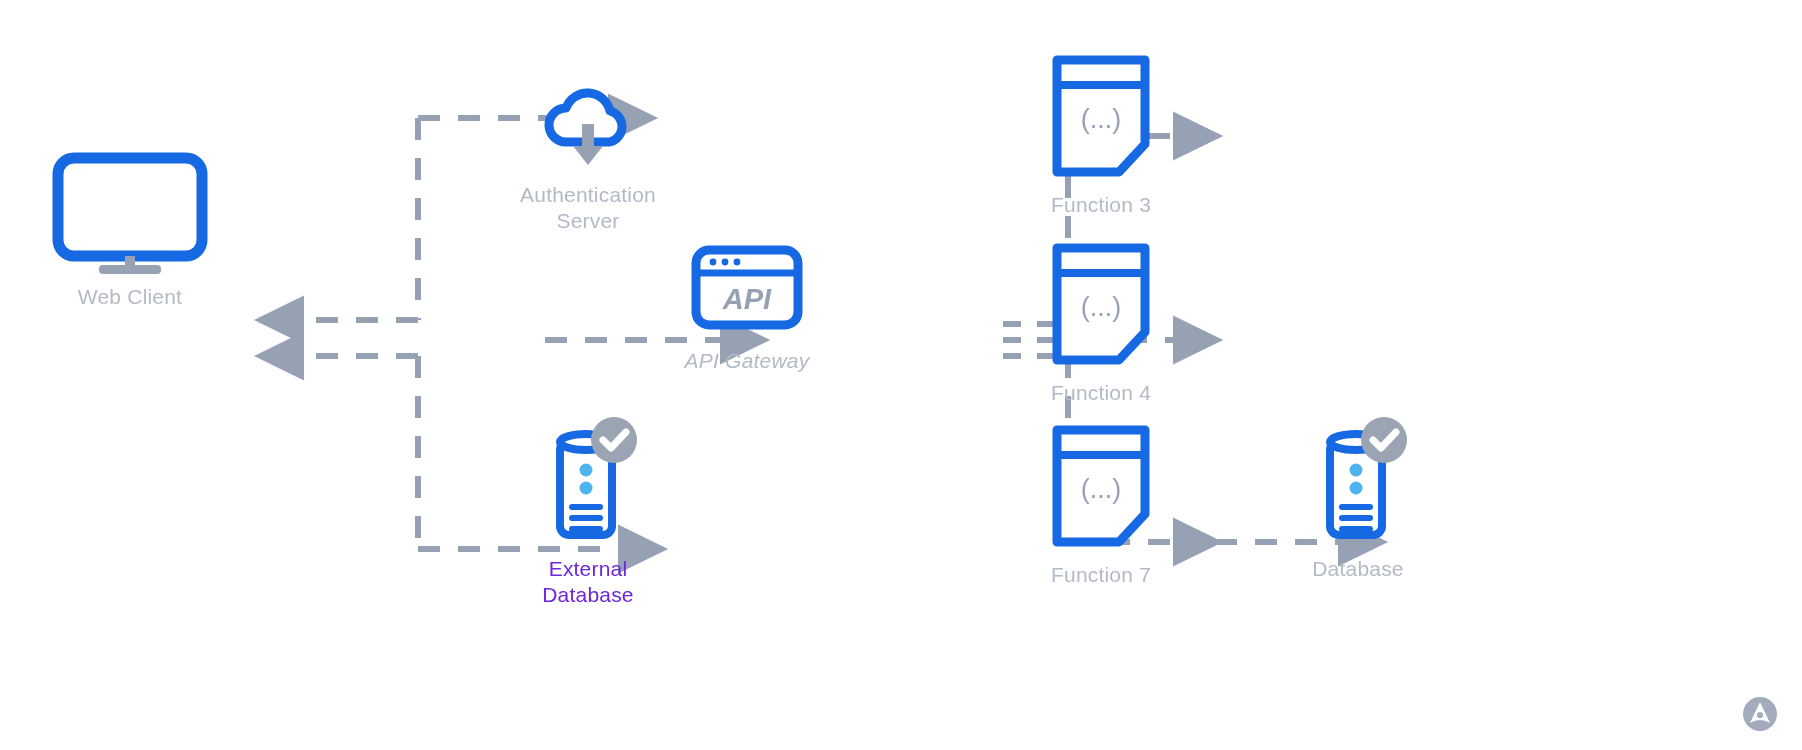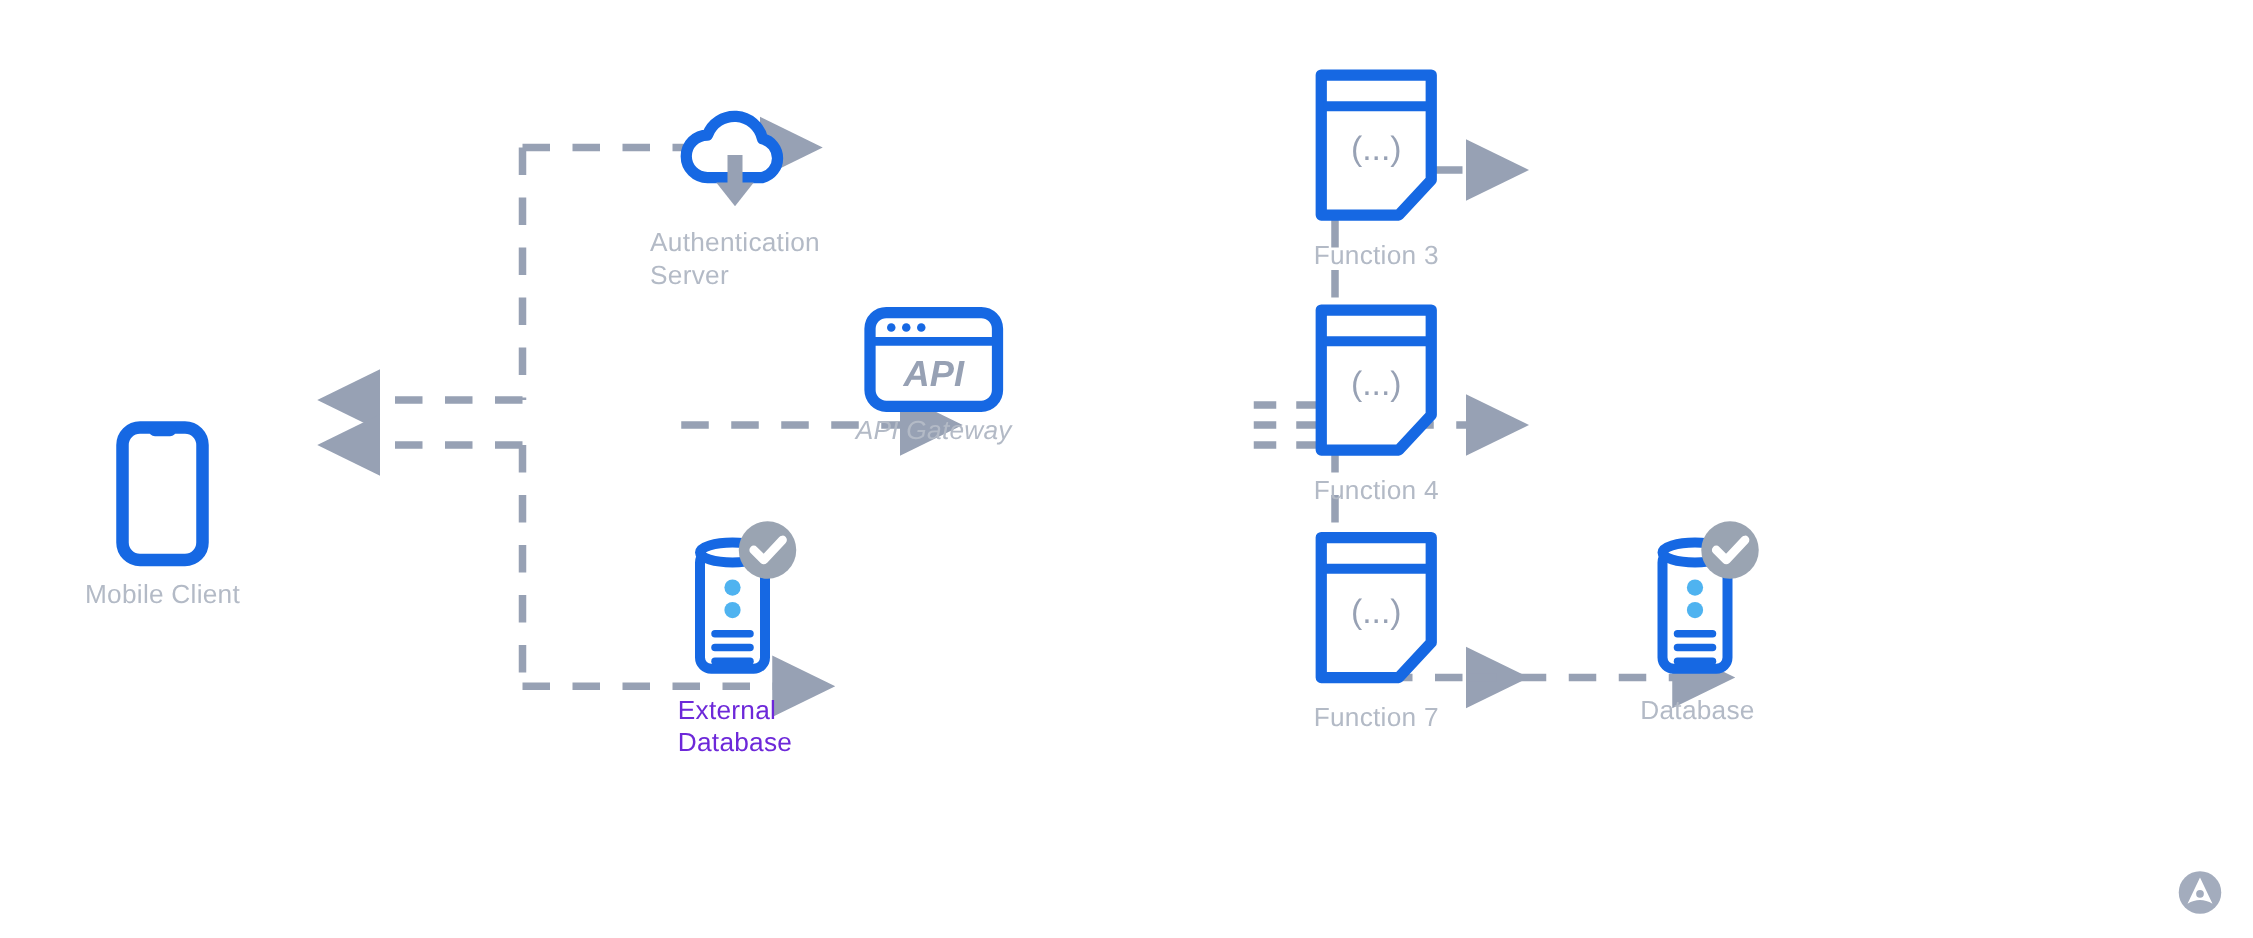--- a/index.html
+++ b/index.html
@@ -21,20 +21,21 @@
   .node {
     position: absolute;
     display: flex;
     flex-direction: column;
     align-items: center;
   }
   .node-label {
     margin-top: 10px;
     font-size: 21px;
     line-height: 1.25;
+    text-align: center;
     color: #b3bac6;
     white-space: pre-line;
     letter-spacing: 0.2px;
   }
   .node-label.strong {
     color: #6d28d9;
   }
   .icon-wrap {
     position: relative;
     display: block;
@@ -96,30 +97,31 @@
       <path d="M1068,356 L1068,542"></path>
 
       <path d="M1068,136 L1180,136" marker-end="url(#arrowR)"></path>
       <path d="M1085,340 L1180,340" marker-end="url(#arrowR)"></path>
       <path d="M1068,542 L1180,542" marker-end="url(#arrowR)"></path>
 
       <path d="M1175,542 L1345,542" marker-end="url(#arrowR)"></path>
     </g>
   </svg>
 
-
-  <div class="node" style="left:35px; top:337px; width:190px;">
-    <span class="icon-wrap">
-      <svg width="76" height="116" viewBox="0 0 76 116">
-        <rect x="6" y="5" width="64" height="106" rx="14" ry="14" fill="#ffffff" stroke="#1668e3" stroke-width="10"></rect>
-        <rect x="27" y="2" width="22" height="10" rx="5" fill="#1668e3"></rect>
-      </svg>
-    </span>
-    <span class="node-label">Mobile Client</span>
-  </div>
+  <div class="node" style="left:35px; top:152px; width:190px;">
+    <span class="icon-wrap">
+      <svg width="158" height="122" viewBox="0 0 158 122">
+        <rect x="7" y="6" width="144" height="98" rx="16" ry="16" fill="#ffffff" stroke="#1668e3" stroke-width="11"></rect>
+        <rect x="74" y="104" width="10" height="16" fill="#97a1b4"></rect>
+        <rect x="48" y="113" width="62" height="9" rx="4" fill="#97a1b4"></rect>
+      </svg>
+    </span>
+    <span class="node-label">Web Client</span>
+  </div>
+
 
   <div class="node" style="left:488px; top:80px; width:200px;">
     <span class="icon-wrap">
       <svg width="92" height="92" viewBox="0 0 92 92">
         <path d="M24,62 A17,17 0 0 1 24,28 A23,23 0 0 1 68,31 A16,16 0 0 1 68,62 Z" fill="#ffffff" stroke="#1668e3" stroke-width="9" stroke-linejoin="round" stroke-linecap="round"></path>
         <g fill="#97a1b4">
           <rect x="40" y="44" width="12" height="28"></rect>
           <path d="M31,66 L61,66 L46,85 Z"></path>
         </g>
       </svg>
@@ -132,21 +134,21 @@
     <span class="icon-wrap">
       <svg width="112" height="85" viewBox="0 0 112 85">
         <rect x="5" y="5" width="102" height="75" rx="13" ry="13" fill="#ffffff" stroke="#1668e3" stroke-width="9"></rect>
         <line x1="9" y1="28" x2="103" y2="28" stroke="#1668e3" stroke-width="7"></line>
         <circle cx="22" cy="17" r="3.4" fill="#1668e3"></circle>
         <circle cx="34" cy="17" r="3.4" fill="#1668e3"></circle>
         <circle cx="46" cy="17" r="3.4" fill="#1668e3"></circle>
         <text x="56" y="64" text-anchor="middle" font-family="Liberation Sans, sans-serif" font-size="29" font-weight="bold" fill="#97a1b4">API</text>
       </svg>
     </span>
-    <span class="node-label" style="margin-top:2px;">API Gateway</span>
+    <span class="node-label" style="margin-top:18px;">API Gateway</span>
   </div>
 
   <div class="node" style="left:493px; top:418px; width:190px;">
     <span class="icon-wrap">
       <svg width="100" height="128" viewBox="0 0 100 128">
 
         <rect x="22" y="23" width="52" height="94" rx="9" ry="9" fill="#ffffff" stroke="#1668e3" stroke-width="8"></rect>
         <ellipse cx="48" cy="24" rx="26" ry="8" fill="#ffffff" stroke="#1668e3" stroke-width="8"></ellipse>
         <circle cx="48" cy="52" r="6.5" fill="#4fb3f0"></circle>
         <circle cx="48" cy="70" r="6.5" fill="#4fb3f0"></circle>

